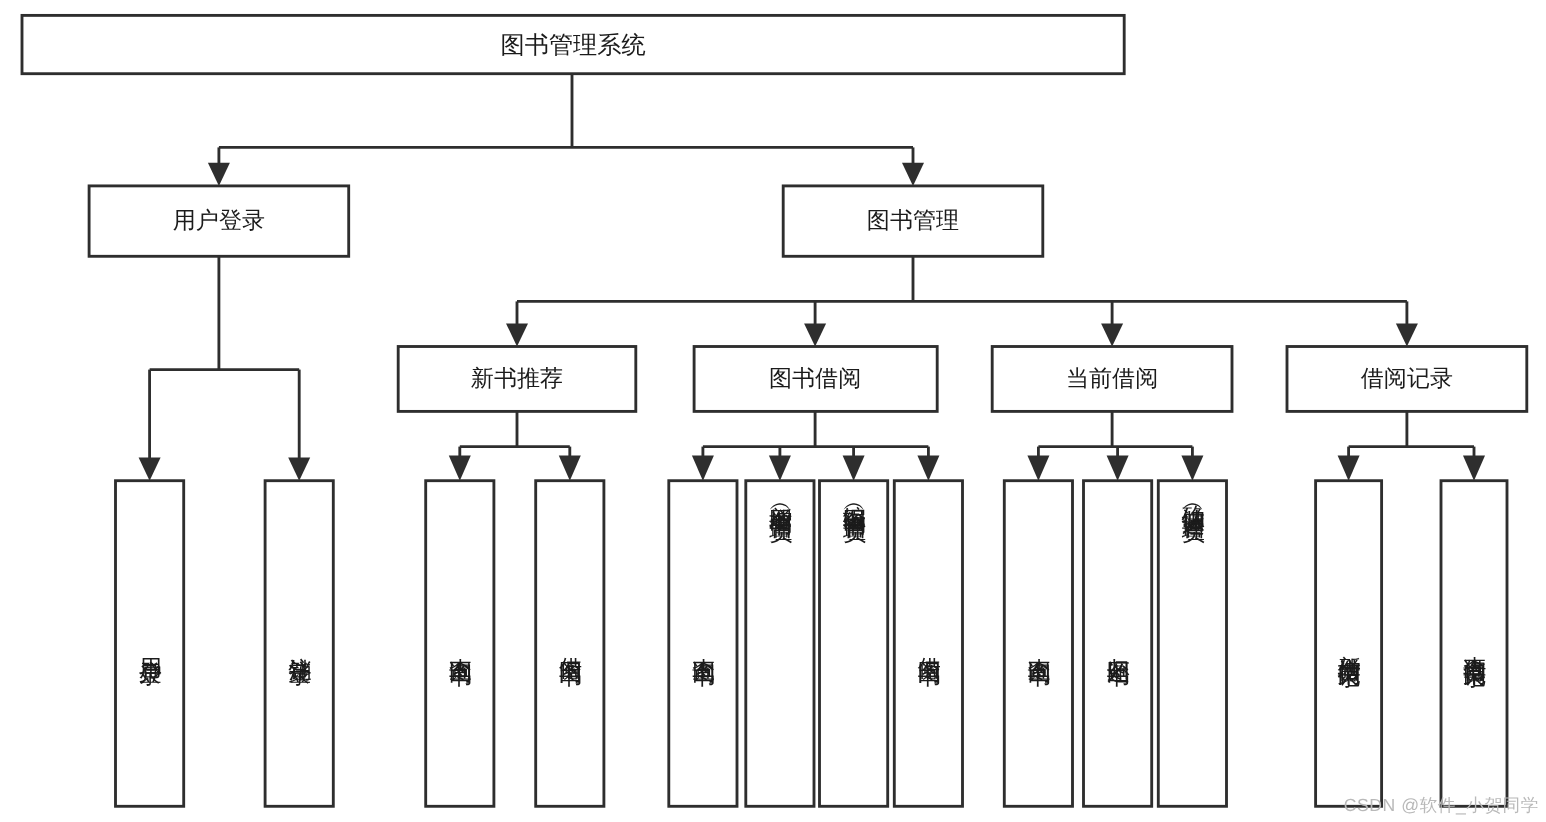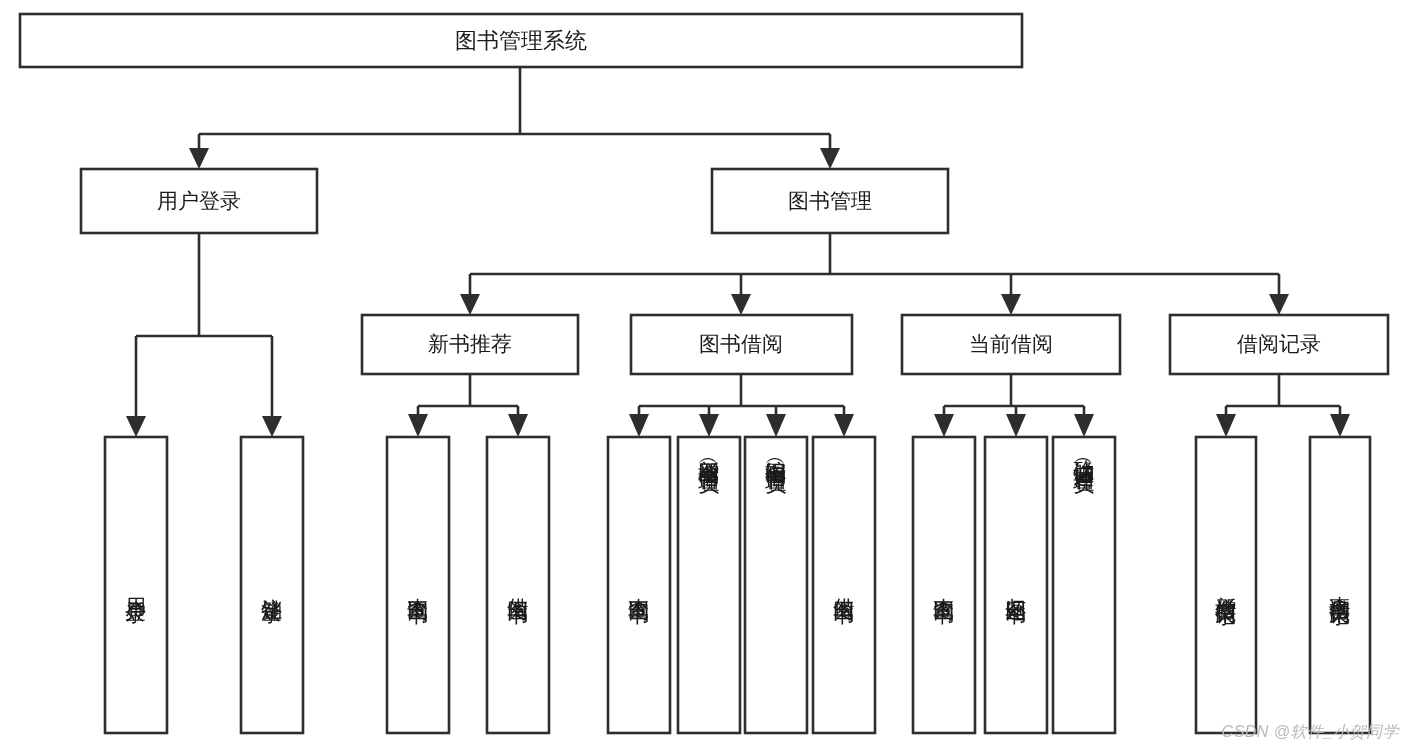--- a/index.html
+++ b/index.html
@@ -74,21 +74,20 @@
   }
   .watermark {
     position: absolute;
     right: 6px;
     bottom: 4px;
     font-family: "Liberation Sans", "DejaVu Sans", sans-serif;
     font-size: 16px;
     color: #b9b9b9;
     letter-spacing: 0.5px;
     user-select: none;
-    font-style: italic;
   }
 </style>
 </head>
 <body>
 
 <div id="diagram-root">
 
   <svg id="flow" viewBox="0 0 1405 747">
 
     <g>

